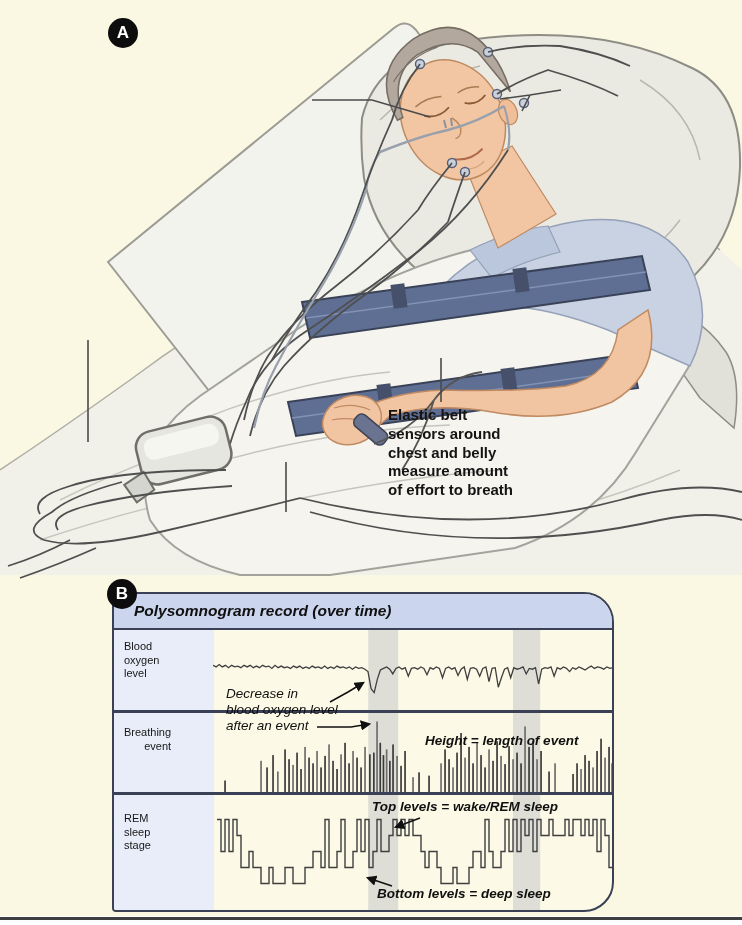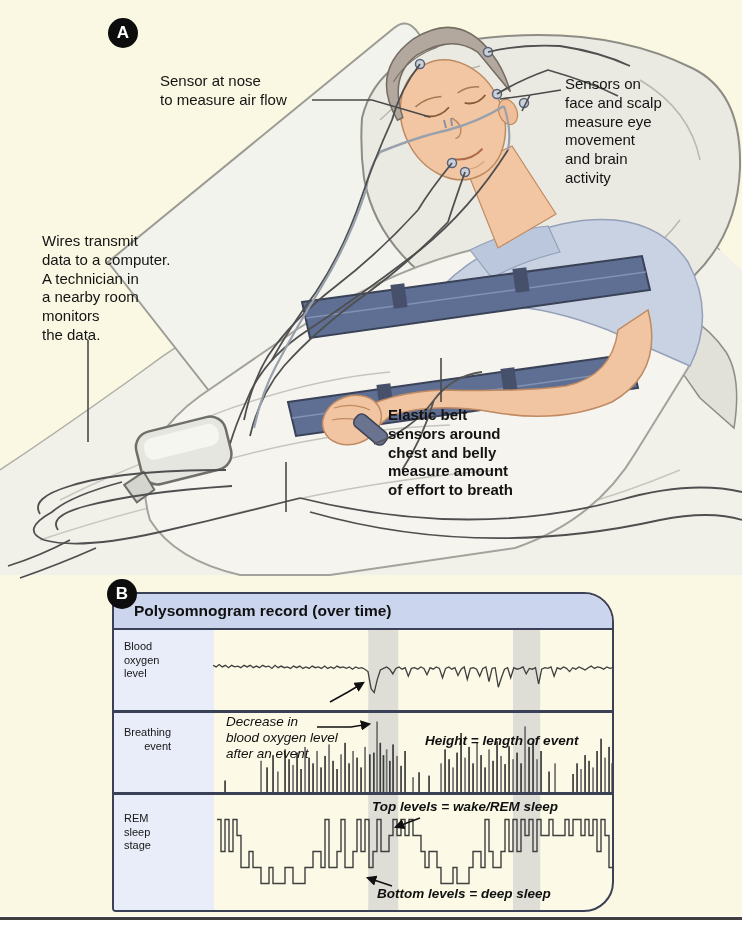--- a/index.html
+++ b/index.html
@@ -9,21 +9,21 @@
   #bottombar{position:absolute;left:0;top:917px;width:742px;height:3px;background:#3F3F3F;}
   .badge{position:absolute;width:30px;height:30px;border-radius:50%;background:#0d0d0d;color:#fff;
          font-weight:bold;font-size:17px;display:flex;align-items:center;justify-content:center;z-index:30;}
   .lbl{position:absolute;font-size:15px;line-height:1.25;white-space:pre-line;color:#141414;z-index:20;}
   #illustration{position:absolute;left:0;top:0;z-index:5;}
   
   #panelB{position:absolute;left:112px;top:592px;width:498px;height:316px;
           border:2.5px solid #3A4156;border-radius:4px 30px 30px 4px;overflow:hidden;z-index:10;
           background:#FCFAE6;}
   #pbHeader{position:absolute;left:0;top:0;width:100%;height:33.5px;background:#CBD5EE;
-            border-bottom:2.5px solid #3A4156;box-sizing:content-box;}
+            border-bottom:2.5px solid #3A4156;box-sizing:content-box;font-style:italic;}
   #pbTitle{font-weight:bold;font-size:15.5px;color:#101010;padding:8px 0 0 20px;}
   #pbLabels{position:absolute;left:0;top:36px;width:100px;height:280px;background:#E9EDF9;}
   .rowlbl{position:absolute;left:10px;font-size:11px;line-height:1.24;white-space:pre-line;color:#161616;}
   .divider{position:absolute;left:0;width:100%;height:2.5px;background:#3A4156;z-index:14;}
   #psg-svg{position:absolute;left:99px;top:36px;z-index:12;}
   .ann{position:absolute;font-style:italic;font-size:13.5px;line-height:1.17;white-space:pre-line;color:#101010;z-index:16;}
   .ann-b{font-weight:bold;}
 </style>
 </head>
 <body>
@@ -131,34 +131,20 @@
     <g fill="none" stroke="#4A4A4A" stroke-width="1.6">
       <path d="M 312 100 L 372 100 L 430 117"></path>
       <path d="M 561 90 L 530 95 L 500 99 M 530 95 L 522 111"></path>
       <path d="M 88 340 L 88 442"></path>
       <path d="M 441 402 L 441 358"></path>
       <path d="M 286 512 L 286 462"></path>
     </g>
   </svg>
 
   <div class="badge" style="left:108px;top:18px;">A</div>
-  <div class="lbl" style="left:160px;top:72px;">Sensor at nose
-to measure air flow</div>
-  <div class="lbl" style="left:565px;top:75px;width:135px;">Sensors on
-face and scalp
-measure eye
-movement
-and brain
-activity</div>
-  <div class="lbl" style="left:42px;top:232px;width:170px;">Wires transmit
-data to a computer.
-A technician in
-a nearby room
-monitors
-the data.</div>
   <div class="lbl" style="left:388px;top:406px;width:175px;font-weight:bold;">Elastic belt
 sensors around
 chest and belly
 measure amount
 of effort to breath</div>
 
   <div class="badge" style="left:107px;top:579px;">B</div>
 
   <div id="panelB">
     <div id="pbHeader">
@@ -267,21 +253,21 @@
           <path d="M 117 72 L 135 62 L 150 53" marker-end="url(#ah)"></path>
           <path d="M 104 97 L 138 97 L 156 94" marker-end="url(#ah)"></path>
           <path d="M 207 188 L 183 197" marker-end="url(#ah)"></path>
           <path d="M 179 256 L 155 248" marker-end="url(#ah)"></path>
         </g>
       </svg>
 
     <div class="divider" style="top:116px;"></div>
     <div class="divider" style="top:198px;"></div>
 
-    <div class="ann" style="left:112px;top:92px;margin-top:28px;">Decrease in
+    <div class="ann" style="left:112px;top:92px;">Decrease in
 blood oxygen level
 after an event</div>
     <div class="ann ann-b" style="left:311px;top:119px;margin-top:20px;">Height = length of event</div>
     <div class="ann ann-b" style="left:258px;top:205px;">Top levels = wake/REM sleep</div>
     <div class="ann ann-b" style="left:263px;top:292px;">Bottom levels = deep sleep</div>
   </div>
 
   <div id="bottombar"></div>
 </div>
 

